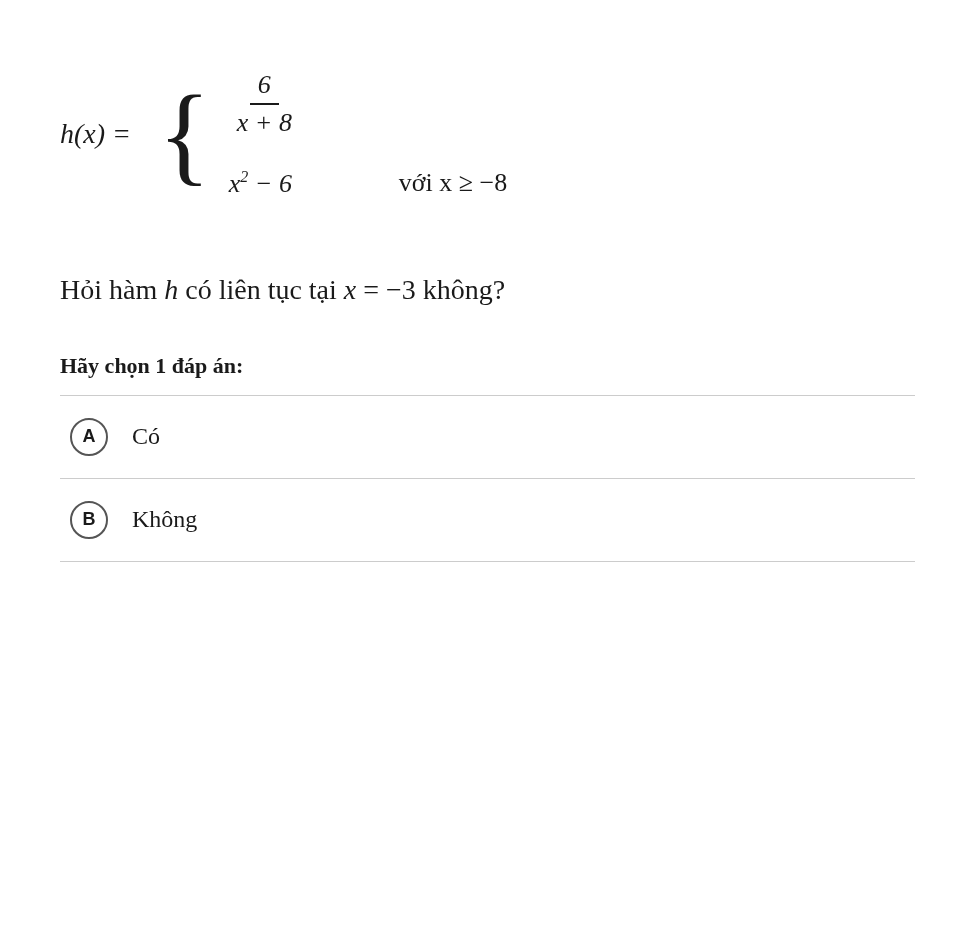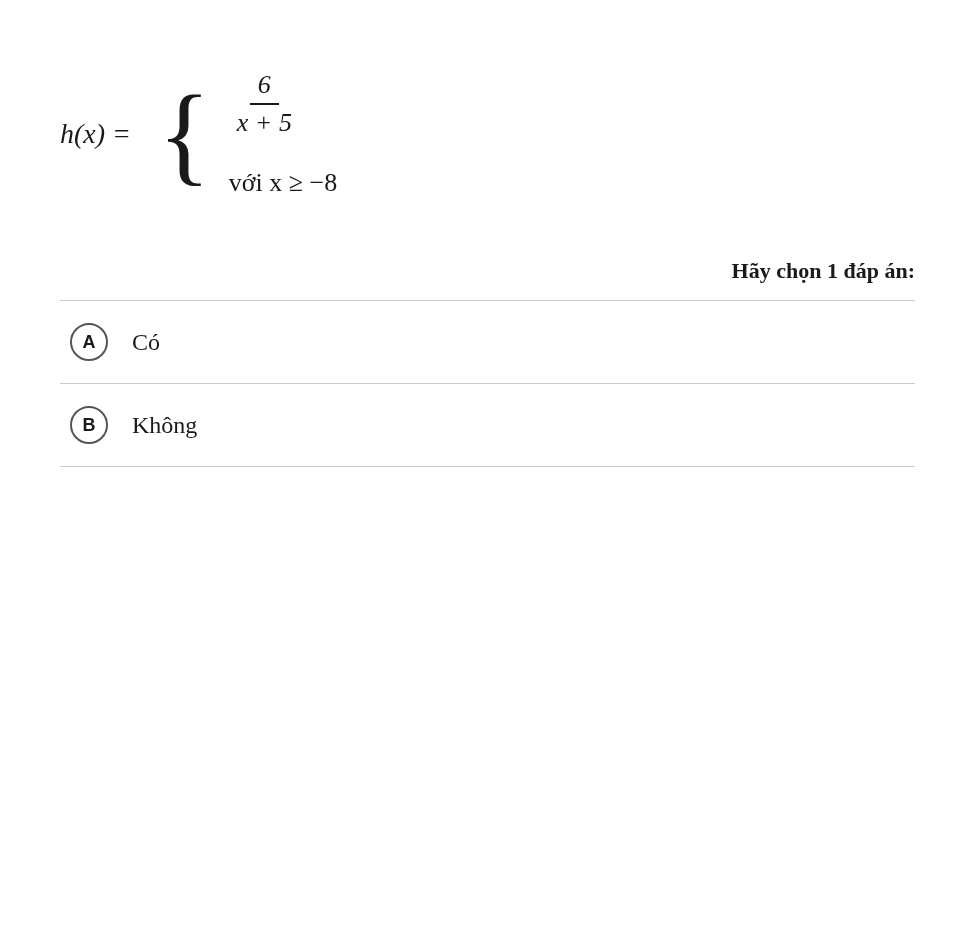--- a/index.html
+++ b/index.html
@@ -97,22 +97,21 @@
 
     .question-text {
       font-size: 28px;
       line-height: 1.5;
     }
 
     .choose-label {
       font-size: 22px;
       font-weight: bold;
       margin-bottom: 0px;
-      margin-top: 10px;
-      text-align: right;
+      margin-top: 2px;
     }
 
     .divider {
       border: none;
       border-top: 1.5px solid #cccccc;
       margin: 16px 0 0 0;
     }
 
     .answer-option {
       display: flex;
@@ -152,30 +151,38 @@
 <div class="page-container">
 
   <div class="math-display">
     <span class="h-of-x">h(x) =</span>
     <span class="big-brace">{</span>
     <div class="cases-container">
 
       <div class="case-row">
         <div class="fraction">
           <span class="numerator">6</span>
-          <span class="denominator">x + 5</span>
+          <span class="denominator">x + 8</span>
         </div>
       </div>
 
       <div class="case-row">
+        <span class="case-expr">
+          <i>x</i><sup>2</sup> − 6
+        </span>
         <span class="case-condition">với x ≥ −8</span>
       </div>
     </div>
   </div>
 
+  <div class="question-section">
+    <div class="question-text">
+      Hỏi hàm <i>h</i> có liên tục tại <i>x</i> = −3 không?
+    </div>
+  </div>
 
   <div class="choose-label">Hãy chọn 1 đáp án:</div>
 
   <hr class="divider">
 
   <div class="answer-option">
     <div class="option-circle">A</div>
     <span class="option-label">Có</span>
   </div>
 

